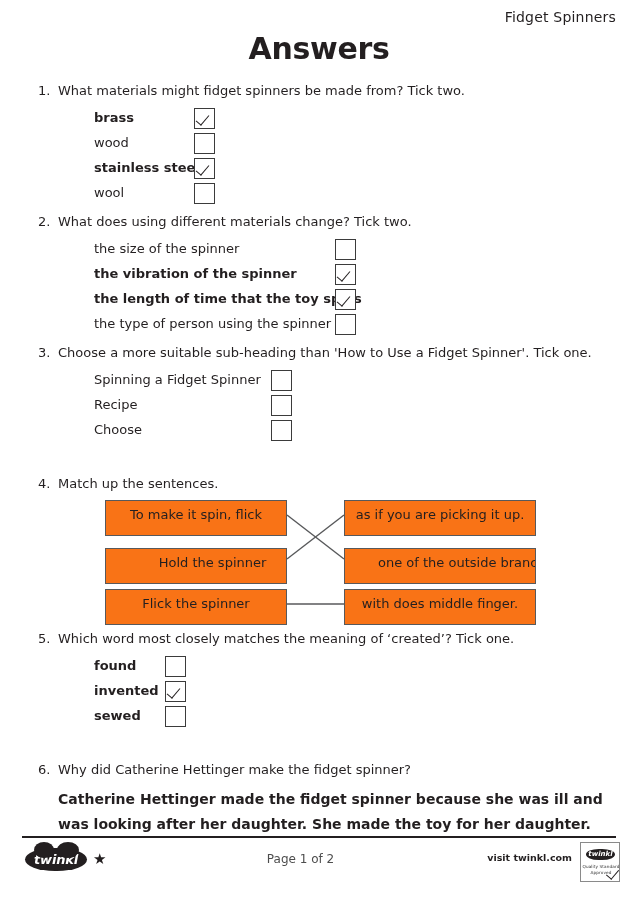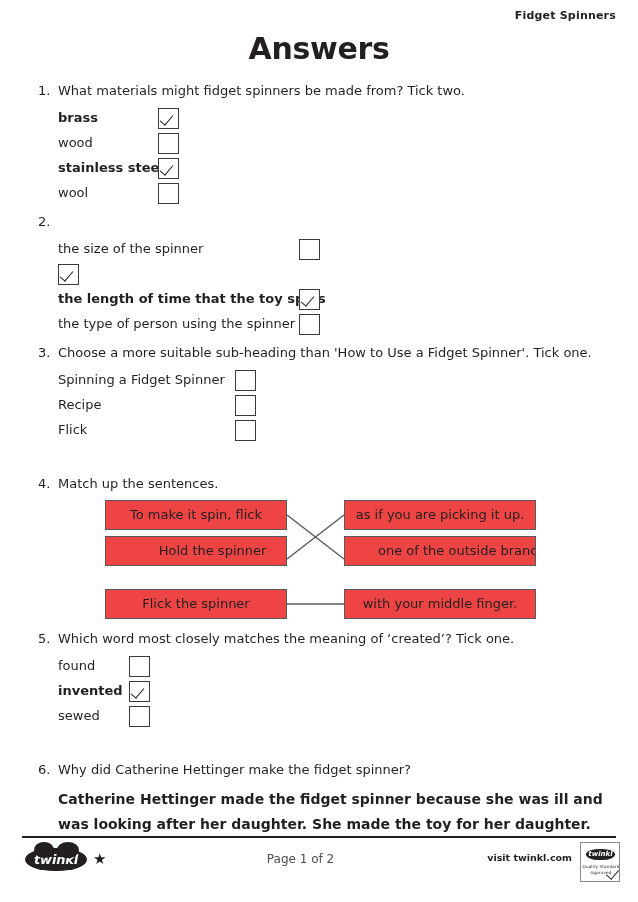--- a/index.html
+++ b/index.html
@@ -14,22 +14,22 @@
     font-family: "DejaVu Sans", "Liberation Sans", sans-serif;
     color: #231f20;
     overflow: hidden;
   }
 
   
   .doc-header {
     position: absolute;
     top: 9px;
     right: 22px;
-    font-size: 11px;
-    font-weight: bold;
+    font-size: 14px;
+    font-weight: normal;
     letter-spacing: 0.2px;
     color: #231f20;
   }
   .doc-title {
     position: absolute;
     top: 31px;
     left: 0;
     width: 638px;
     text-align: center;
     font-size: 30px;
@@ -70,20 +70,21 @@
     display: flex;
     align-items: center;
     height: 24px;
     margin-bottom: 1px;
   }
   .option-label {
     font-size: 13px;
     line-height: 16px;
     color: #231f20;
     white-space: nowrap;
+    margin-left: 36px;
   }
   .option-label.bold {
     font-weight: bold;
   }
   .checkbox {
     width: 21px;
     height: 21px;
     box-sizing: border-box;
     border: 1.6px solid #3b3b3b;
     background: #fff;
@@ -99,45 +100,45 @@
     height: 12px;
     border-right: 1.7px solid #231f20;
     border-bottom: 1.7px solid #231f20;
     transform: rotate(40deg);
   }
 
   
   .col-q1 .option-label { width: 100px; }
   .col-q2 .option-label { width: 241px; }
   .col-q3 .option-label { width: 177px; }
-  .col-q5 .option-label { width: 71px; }
+  .col-q5 .option-label { width: 71px; font-weight: bold; }
 
   
   .match-wrap {
     position: relative;
     margin-top: 8px;
     height: 118px;
   }
   .match-box {
     position: absolute;
     box-sizing: border-box;
     border: 1.4px solid #58595b;
-    background: #ef4444;
-    height: 30px;
+    background: #f97316;
+    height: 36px;
     line-height: 28px;
     text-align: center;
     font-size: 13px;
     color: #231f20;
     white-space: nowrap;
     overflow: hidden;
   }
   .match-left  { left: 67px;  width: 182px; }
   .match-right { left: 306px; width: 192px; }
   .match-r1 { top: 0px; }
-  .match-r2 { top: 36px; padding-left: 33px; }
+  .match-r2 { top: 48px; padding-left: 33px; }
   .match-r3 { top: 89px; }
   .match-lines {
     position: absolute;
     left: 0;
     top: 0;
     width: 578px;
     height: 120px;
     pointer-events: none;
   }
 
@@ -299,27 +300,29 @@
     <div class="option">
       <span class="option-label">wool</span>
       <span class="checkbox"></span>
     </div>
   </div>
 </div>
 
 <div class="question" style="top:213px;">
   <div class="q-row">
     <span class="q-num">2.</span>
+    <span class="q-text">What does using different materials change? Tick two.</span>
   </div>
   <div class="options col-q2">
     <div class="option">
       <span class="option-label">the size of the spinner</span>
       <span class="checkbox"></span>
     </div>
     <div class="option">
+      <span class="option-label bold">the vibration of the spinner</span>
       <span class="checkbox checked"></span>
     </div>
     <div class="option">
       <span class="option-label bold">the length  of time that the toy spins</span>
       <span class="checkbox checked"></span>
     </div>
     <div class="option">
       <span class="option-label">the type of person using the spinner</span>
       <span class="checkbox"></span>
     </div>
@@ -334,21 +337,21 @@
   <div class="options col-q3">
     <div class="option">
       <span class="option-label">Spinning a Fidget Spinner</span>
       <span class="checkbox"></span>
     </div>
     <div class="option">
       <span class="option-label">Recipe</span>
       <span class="checkbox"></span>
     </div>
     <div class="option">
-      <span class="option-label">Flick</span>
+      <span class="option-label">Choose</span>
       <span class="checkbox"></span>
     </div>
   </div>
 </div>
 
 <div class="question" style="top:475px;">
   <div class="q-row">
     <span class="q-num">4.</span>
     <span class="q-text">Match up the sentences.</span>
   </div>
@@ -356,21 +359,21 @@
     <svg class="match-lines" viewBox="0 0 578 120" preserveAspectRatio="none">
       <line x1="249" y1="15" x2="306" y2="59" stroke="#58595b" stroke-width="1.4"></line>
       <line x1="249" y1="59" x2="306" y2="15" stroke="#58595b" stroke-width="1.4"></line>
       <line x1="249" y1="104" x2="306" y2="104" stroke="#58595b" stroke-width="1.4"></line>
     </svg>
     <div class="match-box match-left match-r1">To make it spin, flick</div>
     <div class="match-box match-left match-r2">Hold the spinner</div>
     <div class="match-box match-left match-r3">Flick the spinner</div>
     <div class="match-box match-right match-r1">as if you are picking it up.</div>
     <div class="match-box match-right match-r2">one of the outside branches.</div>
-    <div class="match-box match-right match-r3">with your middle finger.</div>
+    <div class="match-box match-right match-r3">with does middle finger.</div>
   </div>
 </div>
 
 <div class="question" style="top:630px;">
   <div class="q-row">
     <span class="q-num">5.</span>
     <span class="q-text">Which word most closely matches the meaning of ‘created’? Tick one.</span>
   </div>
   <div class="options col-q5">
     <div class="option">

